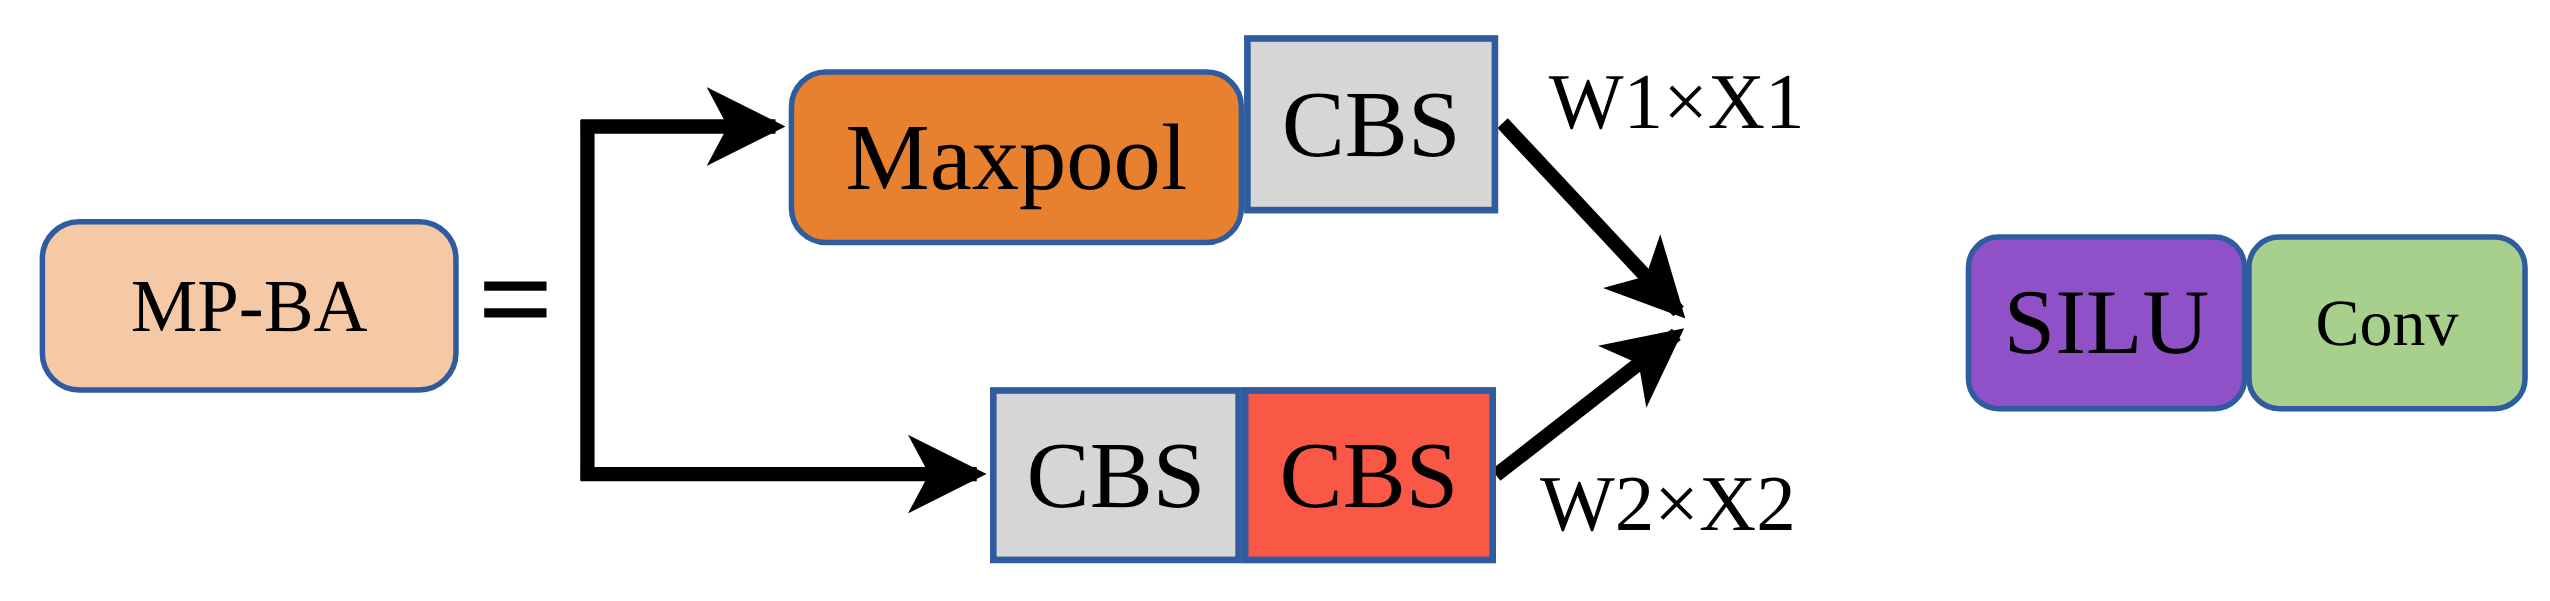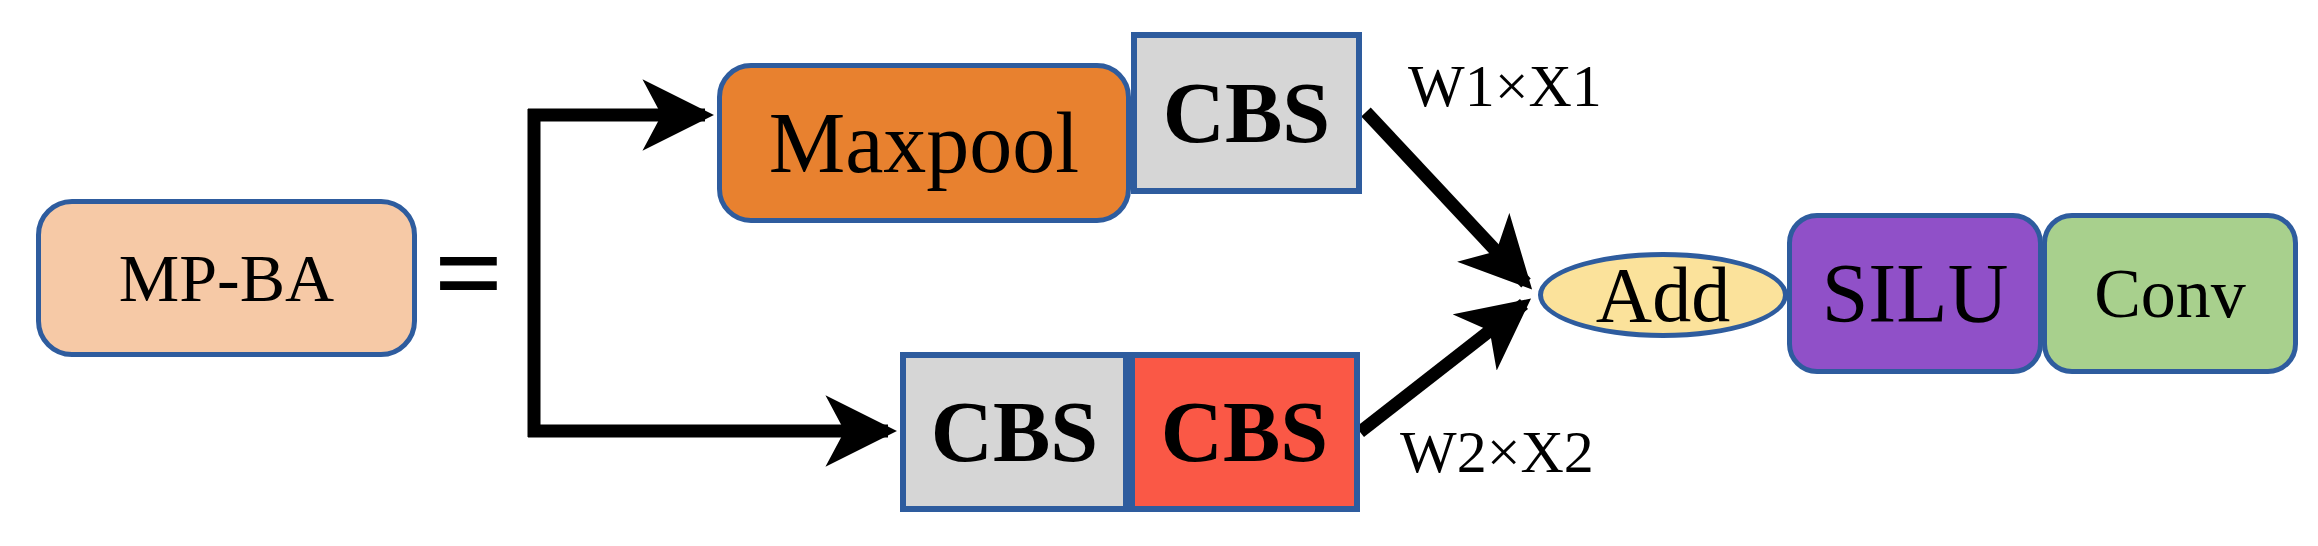--- a/index.html
+++ b/index.html
@@ -31,42 +31,42 @@
     box-sizing: border-box;
     border: 5px solid var(--border, #2E5C9E);
     display: flex;
     align-items: center;
     justify-content: center;
     text-align: center;
     line-height: 1;
     white-space: nowrap;
   }
   .rounded  { border-radius: 36px; }
-  .sq       { border-width: 6px; border-radius: 0; font-weight: bold; }
+  .sq       { border-width: 6px; border-radius: 0; }
   .ellipse  { border-radius: 50%; }
 
   .mpba     { left: 36px;   top: 199px; width: 381px; height: 158px; font-size: 68px; }
   .maxpool  { left: 717px;  top: 34px;  width: 414px; height: 160px; font-size: 86px; border-radius: 34px; margin-top: 29px; }
   .cbs-top  { left: 1131px; top: 32px;  width: 231px; height: 162px; font-size: 86px; }
   .cbs-b1   { left: 900px;  top: 352px; width: 229px; height: 160px; font-size: 86px; }
   .cbs-b2   { left: 1129px; top: 352px; width: 231px; height: 160px; font-size: 86px; }
   .add      { left: 1538px; top: 252px; width: 250px; height: 86px;  font-size: 78px; }
   .silu     { left: 1787px; top: 213px; width: 256px; height: 161px; font-size: 84px; border-radius: 30px; align-items: center; }
-  .conv     { left: 2042px; top: 213px; width: 256px; height: 161px; font-size: 70px; border-radius: 30px; }
+  .conv     { left: 2042px; top: 213px; width: 256px; height: 161px; font-size: 60px; border-radius: 30px; }
 
   .equals {
     position: absolute;
     left: 434px; top: 212px;
     font-size: 122px;
     font-weight: 700;
     line-height: 1;
   }
   .wlabel {
     position: absolute;
-    font-size: 60px;
+    font-size: 72px;
     line-height: 1;
     white-space: nowrap;
   }
   .w1 { left: 1408px; top: 56px; }
   .w2 { left: 1400px; top: 422px; }
 </style>
 </head>
 <body>
 
 <div class="canvas">
@@ -103,23 +103,20 @@
   <div class="box sq cbs-b1" style="background-color: rgb(214, 214, 214);">
     <span>CBS</span>
   </div>
 
   <div class="box sq cbs-b2" style="background-color: rgb(250, 88, 70);">
     <span>CBS</span>
   </div>
 
   <div class="wlabel w2">W2×X2</div>
 
-  <div class="box ellipse add" style="background-color: rgb(251, 226, 155);">
-    <span>Add</span>
-  </div>
 
   <div class="box silu" style="background-color: rgb(144, 80, 200);">
     <span>SILU</span>
   </div>
 
   <div class="box conv" style="background-color: rgb(168, 208, 141);">
     <span>Conv</span>
   </div>
 
 </div>

